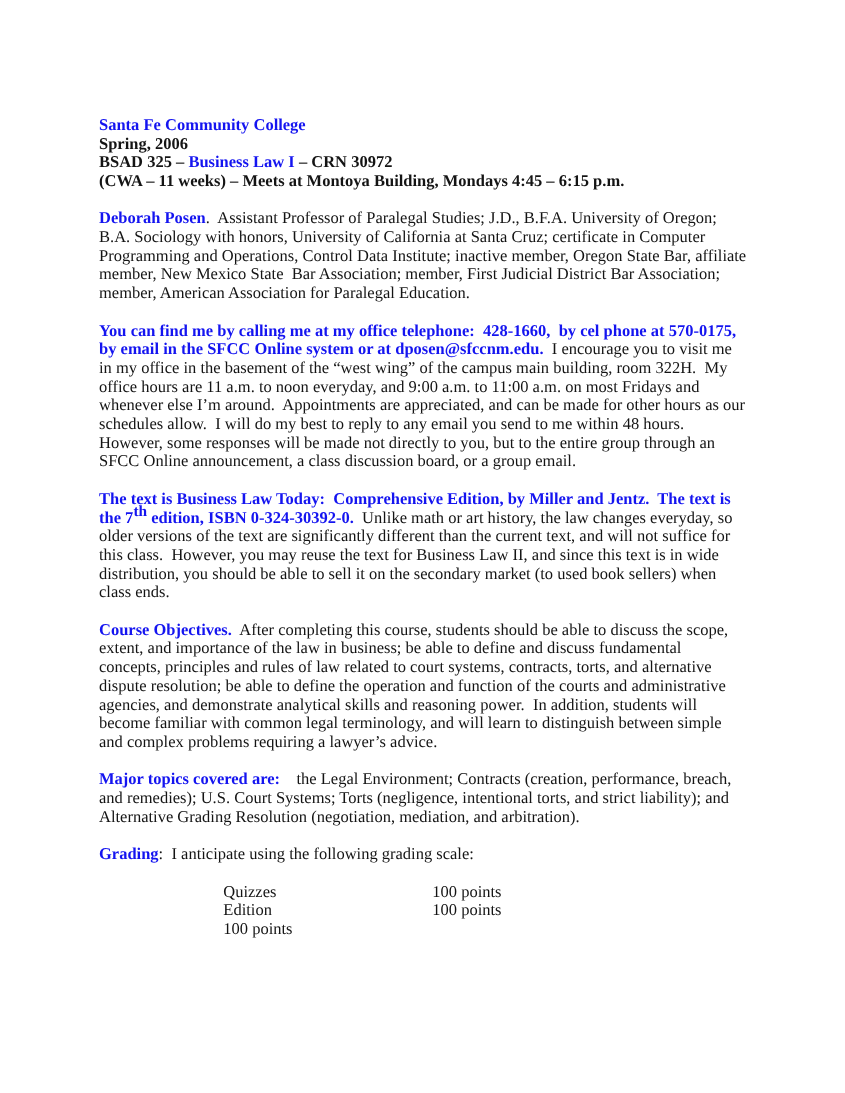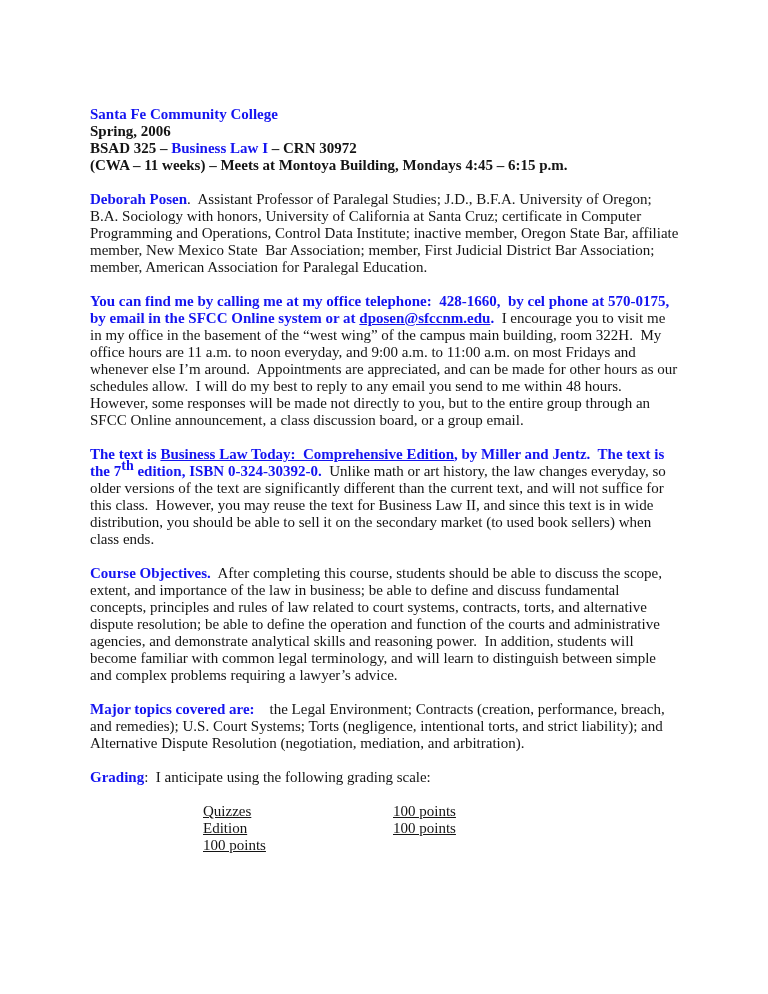--- a/index.html
+++ b/index.html
@@ -18,44 +18,44 @@
     line-height:17px;
     color:var(--ink);
   }
   .content{
     position:absolute;
     left:90px;top:88px;width:589px;margin-top:18px;
   }
   p{margin:0 0 17px 0;white-space:pre-wrap;}
   .b{font-weight:bold;}
   .blue{color:var(--accent);}
-  .u{text-decoration:underline;}
+  .u{}
   sup{font-size:14px;line-height:0;vertical-align:super;}
   .scale{margin-top:0;}
-  .scale-row{display:flex;padding-left:113px;line-height:17px;text-decoration:underline;}
+  .scale-row{display:flex;padding-left:113px;line-height:17px;}
   .scale-item{width:190px;}
   .scale-points{}
 </style>
 </head>
 <body>
 
 <div class="page">
   <div class="content">
 
     <p class="b"><span class="blue">Santa Fe Community College</span><br><span>Spring, 2006</span><br><span>BSAD 325 – </span><span class="blue">Business Law I</span><span> – CRN 30972</span><br><span>(CWA – 11 weeks) – Meets at Montoya Building, Mondays 4:45 – 6:15 p.m.</span></p>
 
     <p><span class="blue b">Deborah Posen</span><span>.  Assistant Professor of Paralegal Studies; J.D., B.F.A. University of Oregon; B.A. Sociology with honors, University of California at Santa Cruz; certificate in Computer Programming and Operations, Control Data Institute; inactive member, Oregon State Bar, affiliate member, New Mexico State  Bar Association; member, First Judicial District Bar Association; member, American Association for Paralegal Education.</span></p>
 
     <p><span class="blue b">You can find me by calling me at my office telephone:  428-1660,  by cel phone at 570-0175, by email in the SFCC Online system or at </span><span class="blue b u">dposen@sfccnm.edu</span><span class="blue b">.</span><span>  I encourage you to visit me in my office in the basement of the “west wing” of the campus main building, room 322H.  My office hours are 11 a.m. to noon everyday, and 9:00 a.m. to 11:00 a.m. on most Fridays and whenever else I’m around.  Appointments are appreciated, and can be made for other hours as our schedules allow.  I will do my best to reply to any email you send to me within 48 hours. However, some responses will be made not directly to you, but to the entire group through an SFCC Online announcement, a class discussion board, or a group email.</span></p>
 
     <p><span class="blue b">The text is </span><span class="blue b u">Business Law Today:  Comprehensive Edition</span><span class="blue b">, by Miller and Jentz.  The text is the 7</span><sup class="blue b">th</sup><span class="blue b"> edition, ISBN 0-324-30392-0.</span><span>  Unlike math or art history, the law changes everyday, so older versions of the text are significantly different than the current text, and will not suffice for this class.  However, you may reuse the text for Business Law II, and since this text is in wide distribution, you should be able to sell it on the secondary market (to used book sellers) when class ends.</span></p>
 
     <p><span class="blue b">Course Objectives.</span><span>  After completing this course, students should be able to discuss the scope, extent, and importance of the law in business; be able to define and discuss fundamental concepts, principles and rules of law related to court systems, contracts, torts, and alternative dispute resolution; be able to define the operation and function of the courts and administrative agencies, and demonstrate analytical skills and reasoning power.  In addition, students will become familiar with common legal terminology, and will learn to distinguish between simple and complex problems requiring a lawyer’s advice.</span></p>
 
-    <p><span class="blue b">Major topics covered are:</span><span>    the Legal Environment; Contracts (creation, performance, breach, and remedies); U.S. Court Systems; Torts (negligence, intentional torts, and strict liability); and Alternative Dispute Resolution (negotiation, mediation, and arbitration).</span></p>
+    <p><span class="blue b">Major topics covered are:</span><span>    the Legal Environment; Contracts (creation, performance, breach, and remedies); U.S. Court Systems; Torts (negligence, intentional torts, and strict liability); and Alternative Grading Resolution (negotiation, mediation, and arbitration).</span></p>
 
     <p><span class="blue b">Grading</span><span>:  I anticipate using the following grading scale:</span></p>
 
     <div class="scale">
       <div class="scale-row">
           <span class="scale-item">Quizzes</span>
           <span class="scale-points">100 points</span>
         </div>
       <div class="scale-row">
           <span class="scale-item">Edition</span>

